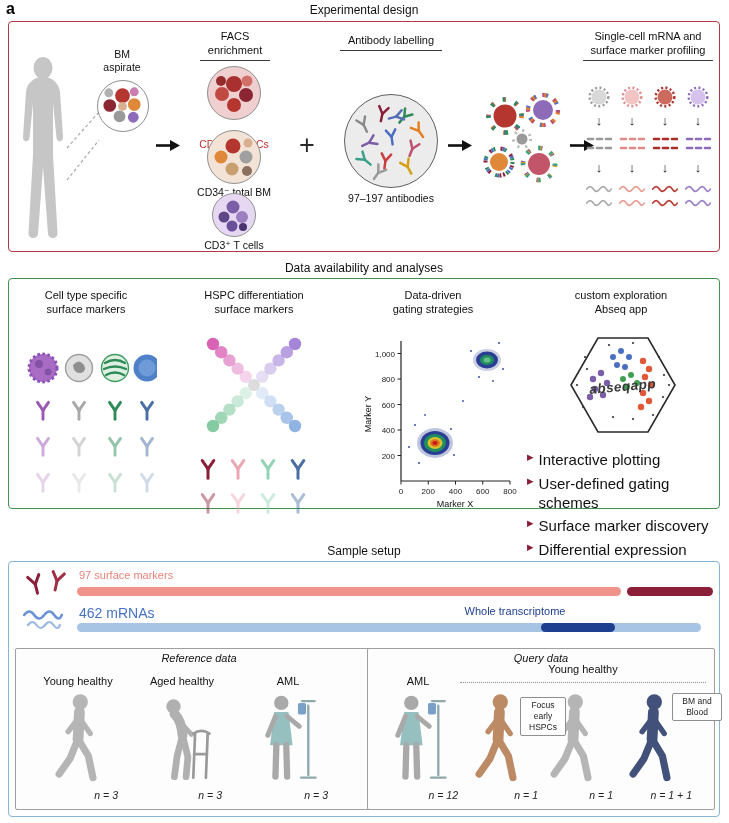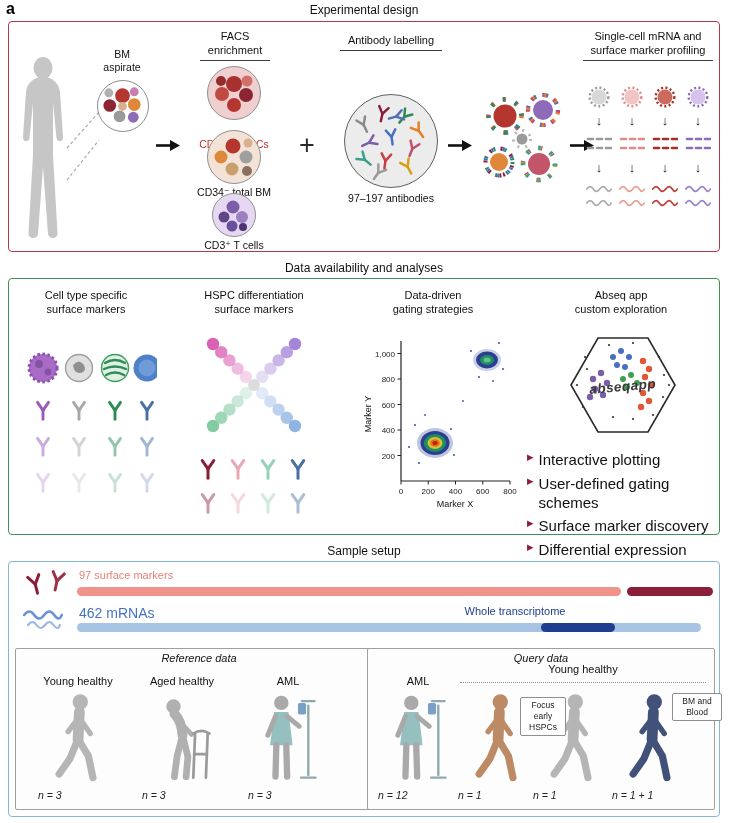--- a/index.html
+++ b/index.html
@@ -18,21 +18,21 @@
 .ab{position:absolute;transform-origin:center}
 .coltitle{position:absolute;font-size:11px;line-height:1.25;text-align:center;color:#111}
 .bullets{position:absolute}
 .bullet-row{display:flex;gap:5px;margin-bottom:5px;align-items:flex-start}
 .bullet-glyph{color:#8b1f3a;font-size:8.5px;line-height:1.5}
 .bullet-text{font-size:15px;line-height:1.25;color:#111}
 .bar{position:absolute;height:9px;border-radius:5px}
 .databox{position:absolute;border:1.5px solid #9f9f9f;background:#fdfdfd;border-radius:2px}
 .boxtitle{position:absolute;left:0;width:100%;text-align:center;font-style:italic;font-size:11px;color:#111}
 .glabel{position:absolute;font-size:11px;text-align:center;color:#111}
-.nlbl{position:absolute;font-style:italic;font-size:10.5px;text-align:left;color:#222}
+.nlbl{position:absolute;font-style:italic;font-size:10.5px;text-align:right;color:#222}
 .note-box{position:absolute;border:1px solid #8f8f8f;background:#fff;font-size:8.5px;line-height:1.3;text-align:center;padding:2px 1px;z-index:3;border-radius:2px}
 .figlabel{position:absolute;left:6px;top:0;font-size:16px;font-weight:bold;color:#000}
 .plus{position:absolute;font-size:27px;color:#2a2a2a;text-align:center}
 </style>
 </head>
 <body>
 
 <svg width="0" height="0" style="position:absolute" aria-hidden="true">
   <defs>
     <symbol id="sym-ab" viewBox="0 0 20 26">
@@ -363,21 +363,21 @@
     <svg width="26" height="10" style="margin-top:10px;color:#9b7fc8">
           <use href="#sym-wave" width="26" height="8" y="1"></use>
         </svg>
     <svg width="26" height="10" style="margin-top:4px;color:#9b7fc8">
           <use href="#sym-wave" width="26" height="8" y="1"></use>
         </svg>
   </div>
 </div>
 
 <div class="sec-title" style="top:261px">Data availability and analyses</div>
-<div class="panel" style="top:278px;height:257px;border:1.6px solid #3f9152">
+<div class="panel" style="top:278px;height:231px;border:1.6px solid #3f9152">
 
   <div class="coltitle" style="left:7px;top:10px;width:140px">
     <span class="blk">Cell type specific</span>
     <span class="blk">surface markers</span>
   </div>
 
   <svg class="abs" style="left:12px;top:68px" width="136" height="42">
     <g>
       <circle cx="22" cy="21" r="14" fill="#a96cc4" stroke="#8a50b8" stroke-width="3" stroke-dasharray="2.5 2.5"></circle>
       <circle cx="18" cy="17" r="4" fill="#6a3f92" opacity=".6"></circle>
@@ -520,22 +520,22 @@
           <circle cx="60" cy="134" r="1"></circle>
           <circle cx="92" cy="100" r="1"></circle>
       <circle cx="50" cy="118" r="1"></circle>
           <circle cx="104" cy="72" r=".9"></circle>
           <circle cx="66" cy="86" r=".9"></circle>
           <circle cx="134" cy="52" r=".9"></circle>
     </g>
   </svg>
 
   <div class="coltitle" style="left:520px;top:10px;width:184px">
+    <span class="blk">custom exploration</span>
     <span class="blk">Abseq app</span>
-    <span class="blk">custom exploration</span>
   </div>
 
   <svg class="abs" style="left:552px;top:46px" width="124" height="120">
     <polygon points="10,60 37,13 87,13 114,60 87,107 37,107" fill="#fff" stroke="#2a2a2a" stroke-width="1.6"></polygon>
     <g fill="#7b5ea7">
           <circle cx="32" cy="54" r="3.2"></circle>
           <circle cx="40" cy="48" r="3.2"></circle>
           <circle cx="46" cy="58" r="3.2"></circle>
           <circle cx="34" cy="64" r="3.2"></circle>
           <circle cx="42" cy="70" r="3.2"></circle>

